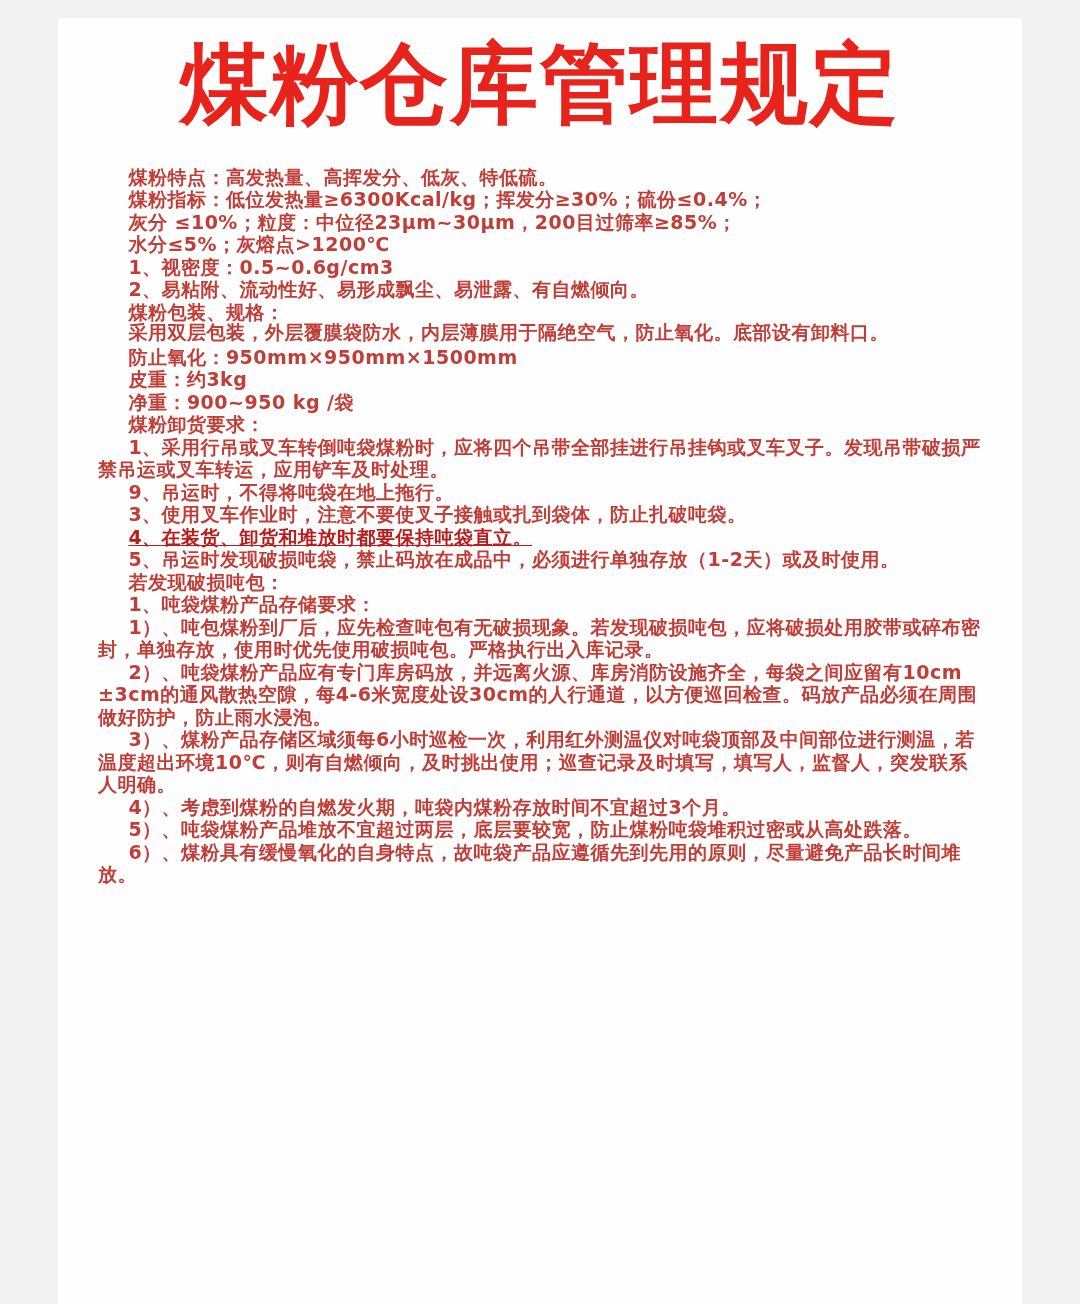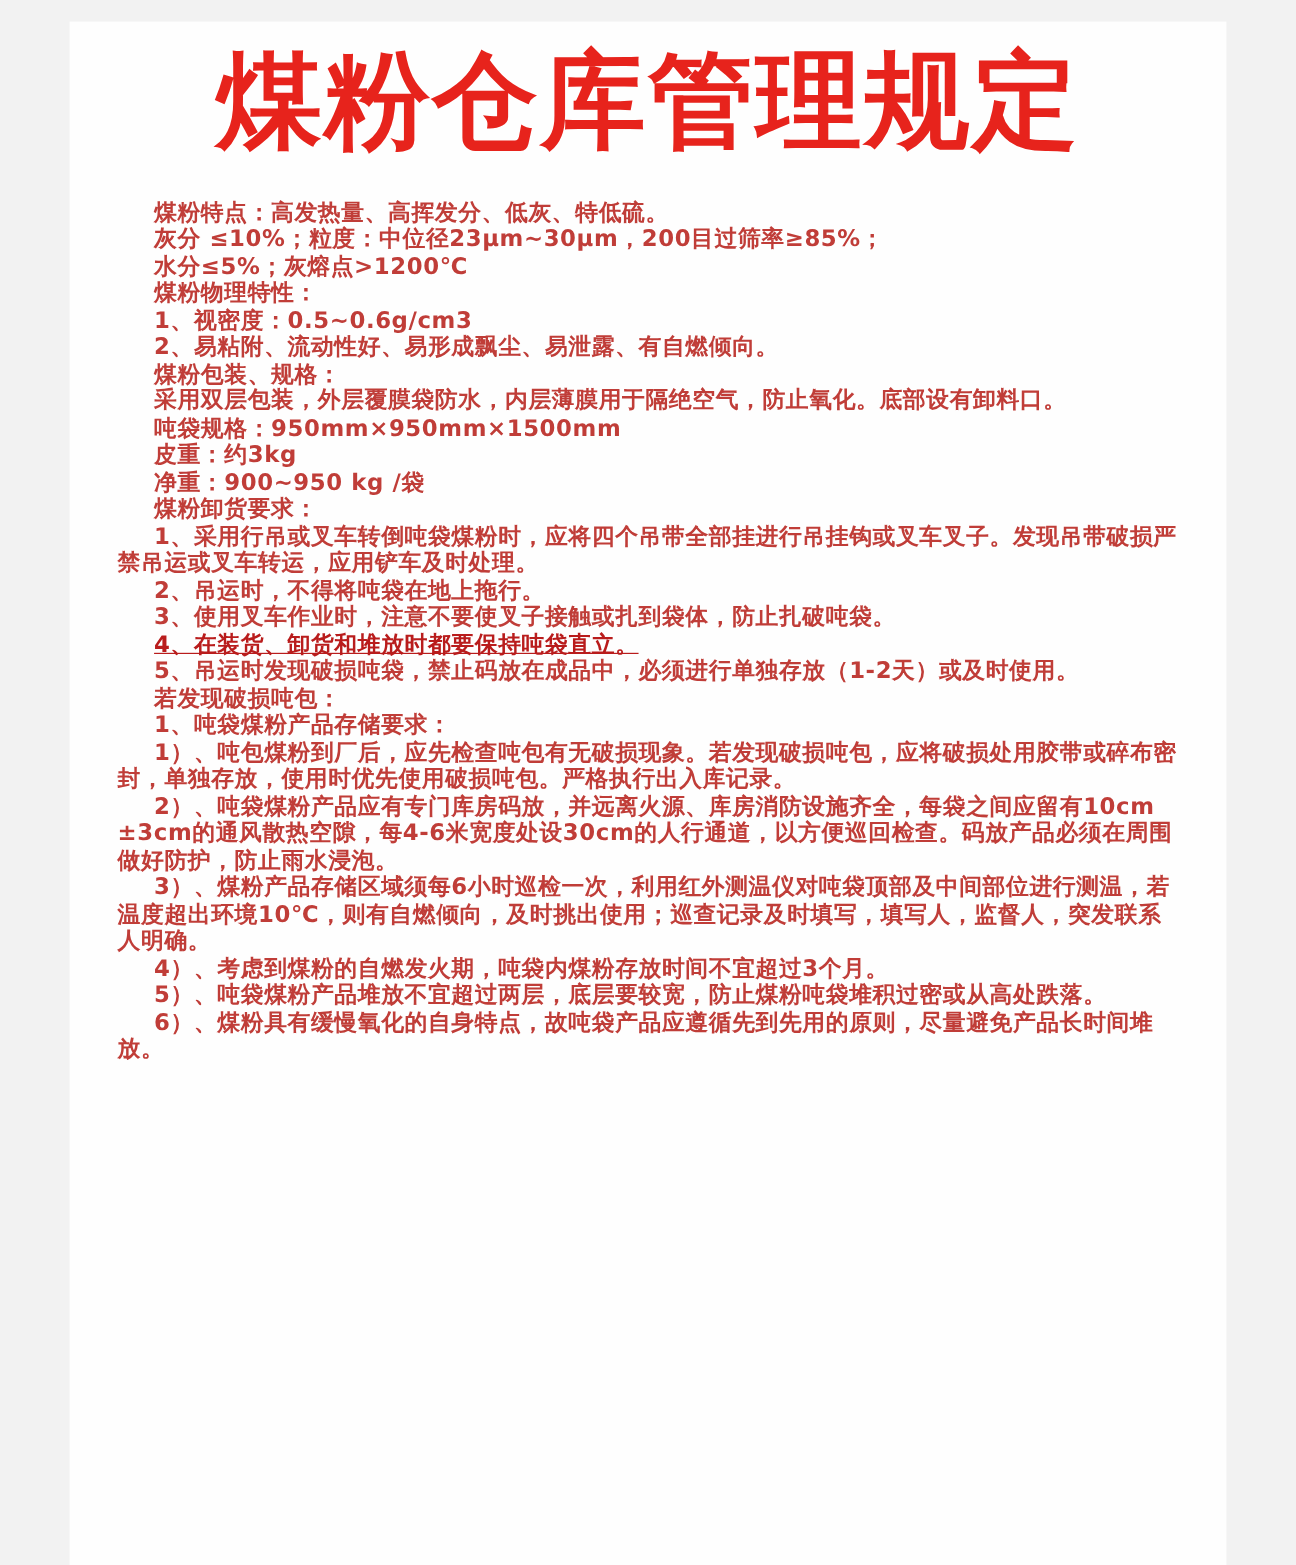--- a/index.html
+++ b/index.html
@@ -38,33 +38,33 @@
     word-break: break-all;
   }
 </style>
 </head>
 <body>
 
 <div class="page" style="background: rgb(254, 254, 254);">
   <h1 class="doc-title" style="color: rgb(231, 35, 28);">煤粉仓库管理规定</h1>
   <div class="content">
       <p class="para" style="color: rgb(192, 61, 56);">煤粉特点：高发热量、高挥发分、低灰、特低硫。</p>
+      <p class="para" style="color: rgb(192, 61, 56);">煤粉指标：低位发热量≥6300Kcal/kg；挥发分≥30%；硫份≤0.4%；</p>
       <p class="para" style="color: rgb(192, 61, 56);">灰分  ≤10%；粒度：中位径23μm~30μm，200目过筛率≥85%；</p>
       <p class="para" style="color: rgb(192, 61, 56);">水分≤5%；灰熔点&gt;1200℃</p>
-      <p class="para" style="color: rgb(192, 61, 56);">煤粉物理特性：</p>
       <p class="para" style="color: rgb(192, 61, 56);">1、视密度：0.5~0.6g/cm3</p>
       <p class="para" style="color: rgb(192, 61, 56);">2、易粘附、流动性好、易形成飘尘、易泄露、有自燃倾向。</p>
       <p class="para" style="color: rgb(192, 61, 56);">煤粉包装、规格：</p>
       <p class="para" style="color: rgb(192, 61, 56); font-family: Liberation Mono, monospace;">采用双层包装，外层覆膜袋防水，内层薄膜用于隔绝空气，防止氧化。底部设有卸料口。</p>
-      <p class="para" style="color: rgb(192, 61, 56);">吨袋规格：950mm×950mm×1500mm</p>
+      <p class="para" style="color: rgb(192, 61, 56);">防止氧化：950mm×950mm×1500mm</p>
       <p class="para" style="color: rgb(192, 61, 56);">皮重：约3kg</p>
       <p class="para" style="color: rgb(192, 61, 56);">净重：900~950 kg /袋</p>
       <p class="para" style="color: rgb(192, 61, 56);">煤粉卸货要求：</p>
       <p class="para" style="color: rgb(192, 61, 56);">1、采用行吊或叉车转倒吨袋煤粉时，应将四个吊带全部挂进行吊挂钩或叉车叉子。发现吊带破损严禁吊运或叉车转运，应用铲车及时处理。</p>
-      <p class="para" style="color: rgb(192, 61, 56);">2、吊运时，不得将吨袋在地上拖行。</p>
+      <p class="para" style="color: rgb(192, 61, 56);">9、吊运时，不得将吨袋在地上拖行。</p>
       <p class="para" style="color: rgb(192, 61, 56);">3、使用叉车作业时，注意不要使叉子接触或扎到袋体，防止扎破吨袋。</p>
       <p class="para" style="color: #b91c1c; text-decoration: underline;">4、在装货、卸货和堆放时都要保持吨袋直立。</p>
       <p class="para" style="color: rgb(192, 61, 56);">5、吊运时发现破损吨袋，禁止码放在成品中，必须进行单独存放（1-2天）或及时使用。</p>
       <p class="para" style="color: rgb(192, 61, 56);">若发现破损吨包：</p>
       <p class="para" style="color: rgb(192, 61, 56);">1、吨袋煤粉产品存储要求：</p>
       <p class="para" style="color: rgb(192, 61, 56);">1）、吨包煤粉到厂后，应先检查吨包有无破损现象。若发现破损吨包，应将破损处用胶带或碎布密封，单独存放，使用时优先使用破损吨包。严格执行出入库记录。</p>
       <p class="para" style="color: rgb(192, 61, 56);">2）、吨袋煤粉产品应有专门库房码放，并远离火源、库房消防设施齐全，每袋之间应留有10cm±3cm的通风散热空隙，每4-6米宽度处设30cm的人行通道，以方便巡回检查。码放产品必须在周围做好防护，防止雨水浸泡。</p>
       <p class="para" style="color: rgb(192, 61, 56);">3）、煤粉产品存储区域须每6小时巡检一次，利用红外测温仪对吨袋顶部及中间部位进行测温，若温度超出环境10℃，则有自燃倾向，及时挑出使用；巡查记录及时填写，填写人，监督人，突发联系人明确。</p>
       <p class="para" style="color: rgb(192, 61, 56);">4）、考虑到煤粉的自燃发火期，吨袋内煤粉存放时间不宜超过3个月。</p>
       <p class="para" style="color: rgb(192, 61, 56);">5）、吨袋煤粉产品堆放不宜超过两层，底层要较宽，防止煤粉吨袋堆积过密或从高处跌落。</p>

